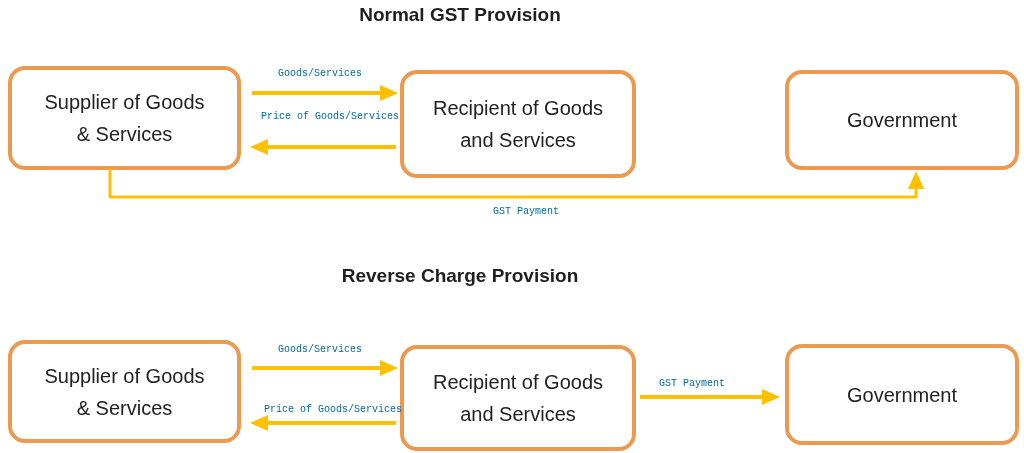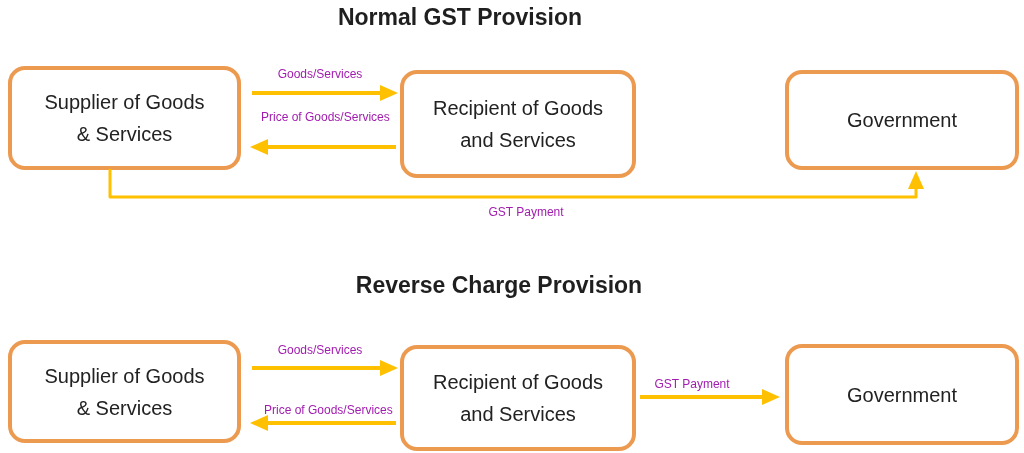--- a/index.html
+++ b/index.html
@@ -7,55 +7,56 @@
     position:relative;
     width:1024px;height:453px;
     background:#ffffff;
     font-family:"Liberation Sans", sans-serif;
     color:#262626;
     overflow:hidden;
   }
   .section-title{
     position:absolute;left:0;width:920px;
     text-align:center;
-    font-size:23px;font-weight:bold;
+    font-size:19px;font-weight:bold;
     color:#1f1f1f;
   }
   .node{
     position:absolute;
     border:4px solid #ED9A51;
     border-radius:17px;
     background:#ffffff;
     display:flex;flex-direction:column;
     align-items:center;justify-content:center;
     text-align:center;
     font-size:20px;line-height:32px;
     color:#222222;
     box-sizing:border-box;
   }
   .arrow-label{
     position:absolute;
-    font-size:12px;line-height:16px;
-    color:#a21caf;
+    font-size:10px;line-height:16px;
+    color:#0369a1;
     white-space:nowrap;
+    font-family:Liberation Mono, monospace;
   }
   .centered{text-align:center;}
   .overlay{position:absolute;left:0;top:0;pointer-events:none;}
 
   
   .n-title{top:4px;}
   .n-supplier{left:8px;top:66px;width:233px;height:104px;}
   .n-recipient{left:400px;top:70px;width:236px;height:108px;}
   .n-government{left:785px;top:70px;width:234px;height:100px;}
   .n-goods-label{left:245px;top:66px;width:150px;}
   .n-price-label{left:261px;top:109px;}
   .n-gst-label{left:446px;top:204px;width:160px;}
 
   
-  .r-title{top:272px;margin-left:39px;}
+  .r-title{top:265px;}
   .r-supplier{left:8px;top:340px;width:233px;height:103px;}
   .r-recipient{left:400px;top:345px;width:236px;height:106px;}
   .r-government{left:785px;top:344px;width:234px;height:101px;}
   .r-goods-label{left:245px;top:342px;width:150px;}
   .r-price-label{left:264px;top:402px;}
   .r-gst-label{left:632px;top:376px;width:120px;}
 </style>
 </head>
 <body>
 

